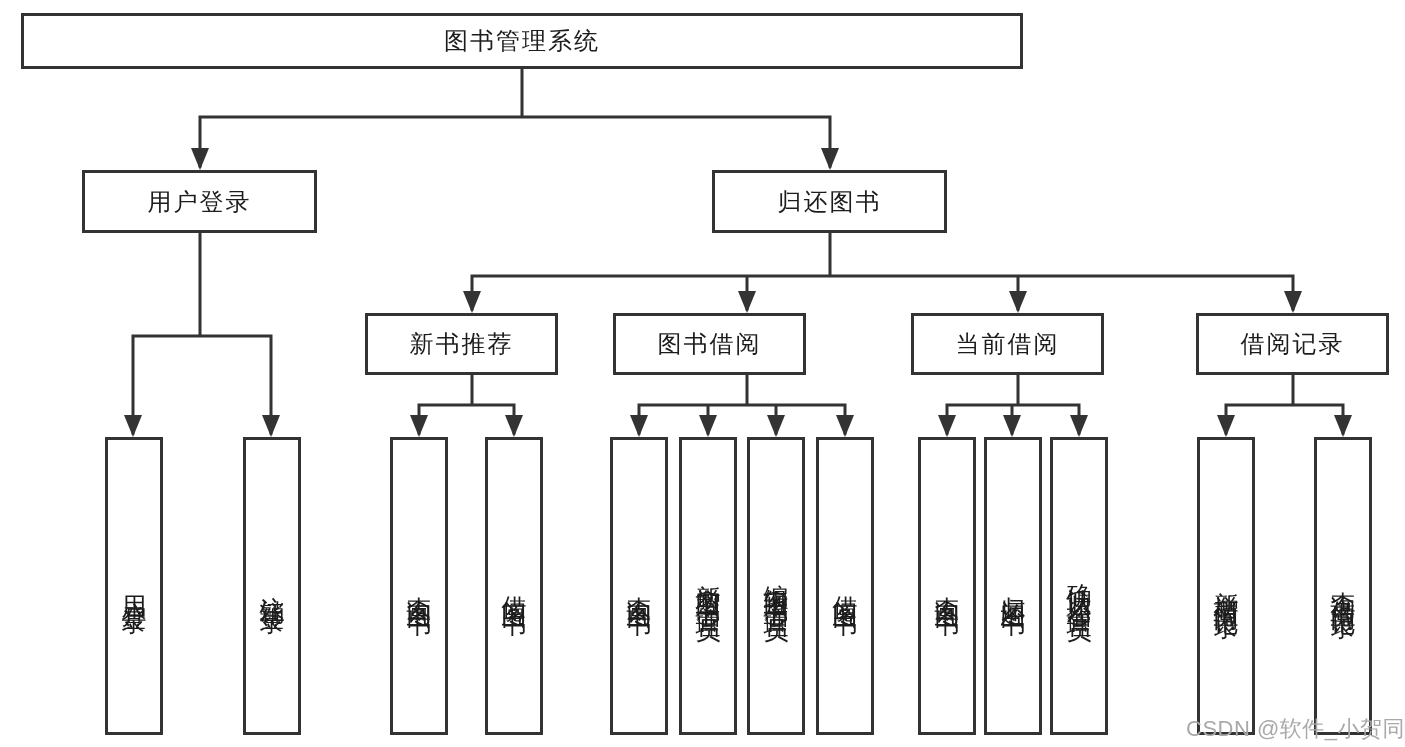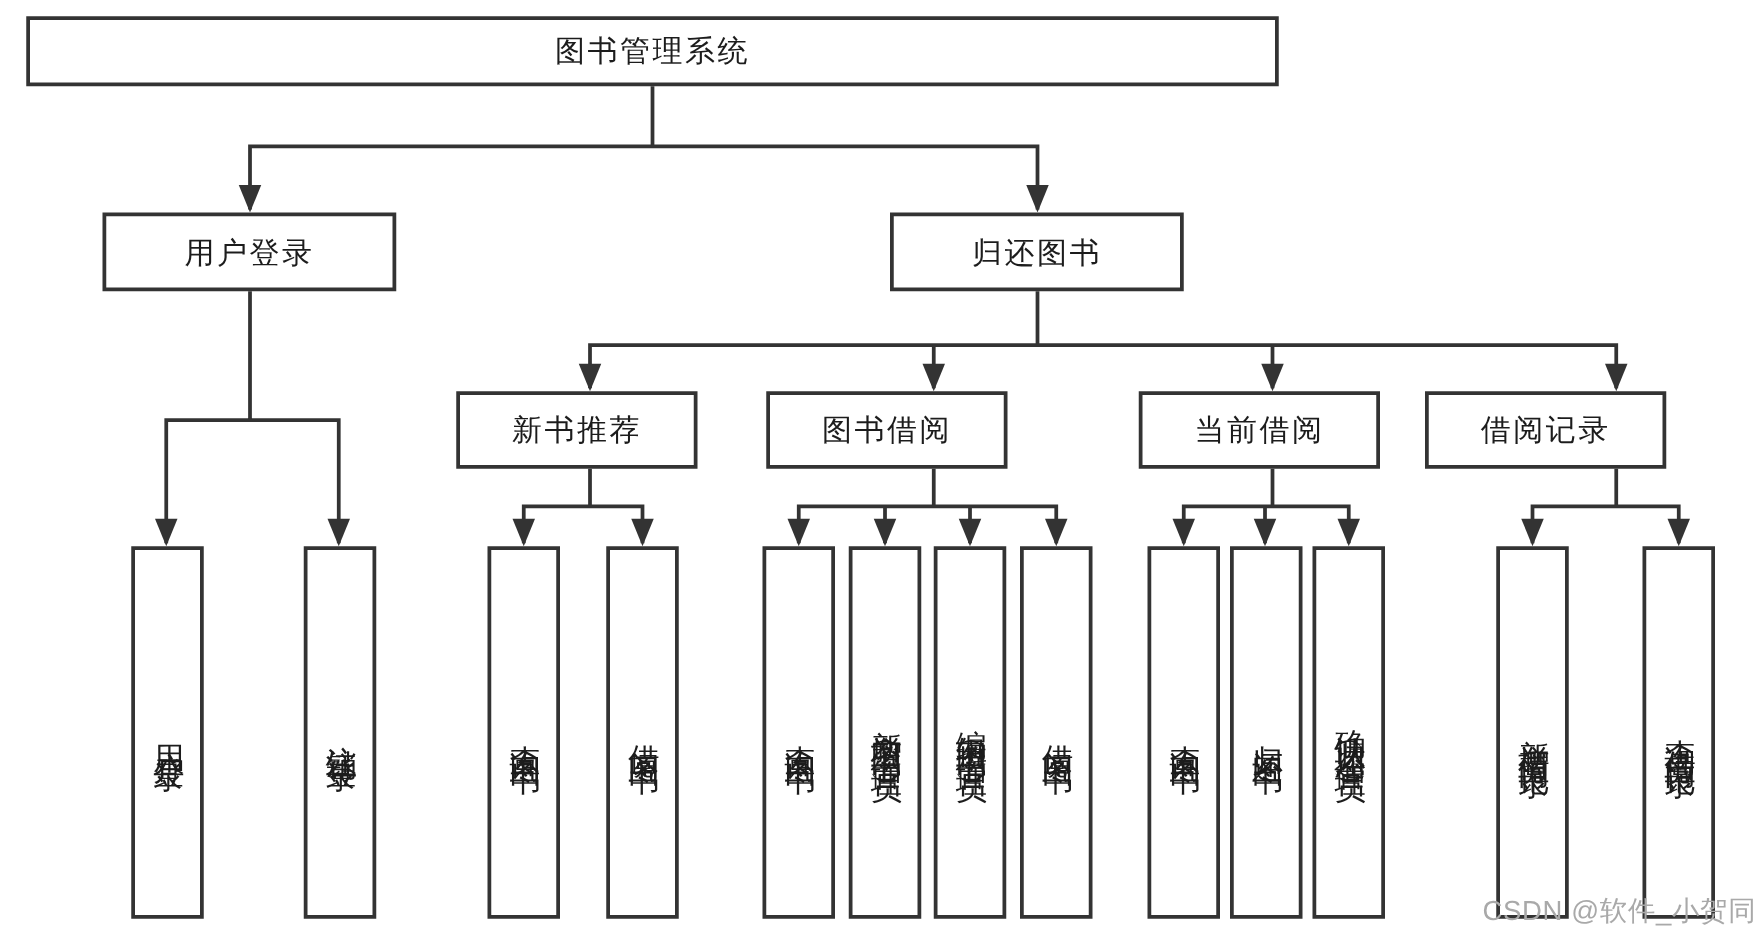--- a/index.html
+++ b/index.html
@@ -24,21 +24,21 @@
   
   .n-root{left:21px;top:13px;width:1002px;height:56px;}
   
   .n-userlogin{left:82px;top:170px;width:235px;height:63px;}
   .n-bookmgmt{left:712px;top:170px;width:235px;height:63px;}
   
   .n-l3{top:313px;width:193px;height:62px;}
   .n-newbook{left:365px;}
   .n-borrow{left:613px;}
   .n-current{left:911px;align-items:center;}
-  .n-records{left:1140px;}
+  .n-records{left:1196px;}
   
   .vnode{top:437px;width:58px;height:298px;}
   .n-leaf1{left:105px;}
   .n-leaf2{left:243px;}
   .n-leaf3{left:390px;}
   .n-leaf4{left:485px;}
   .n-leaf5{left:610px;}
   .n-leaf6{left:679px;}
   .n-leaf7{left:747px;}
   .n-leaf8{left:816px;}

